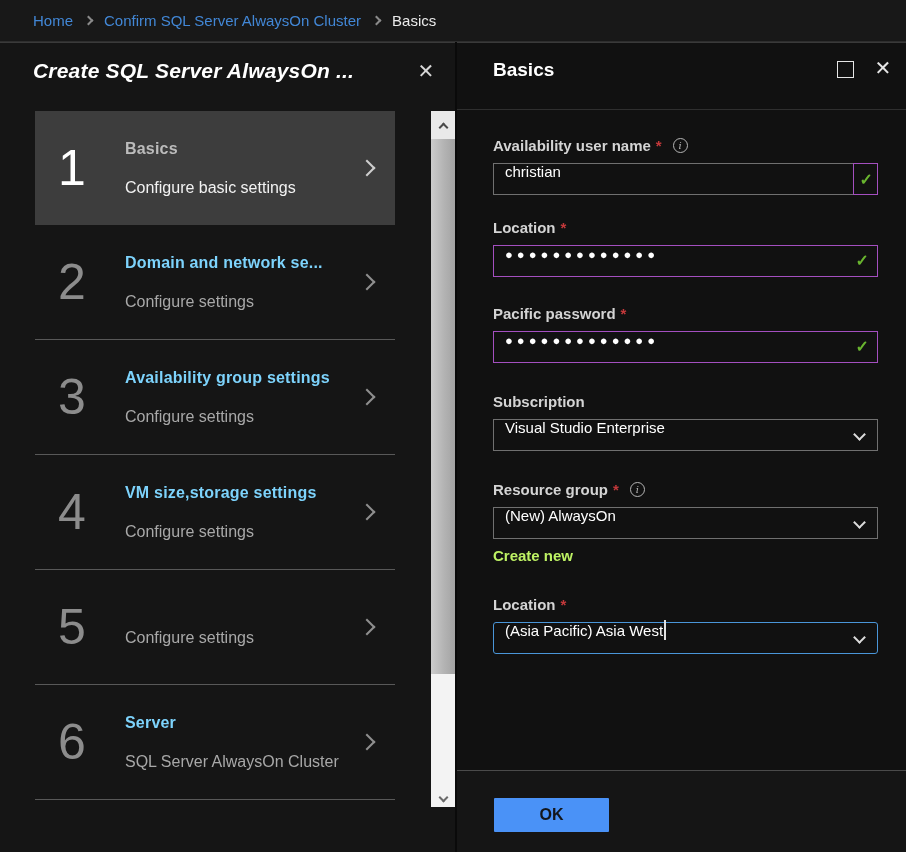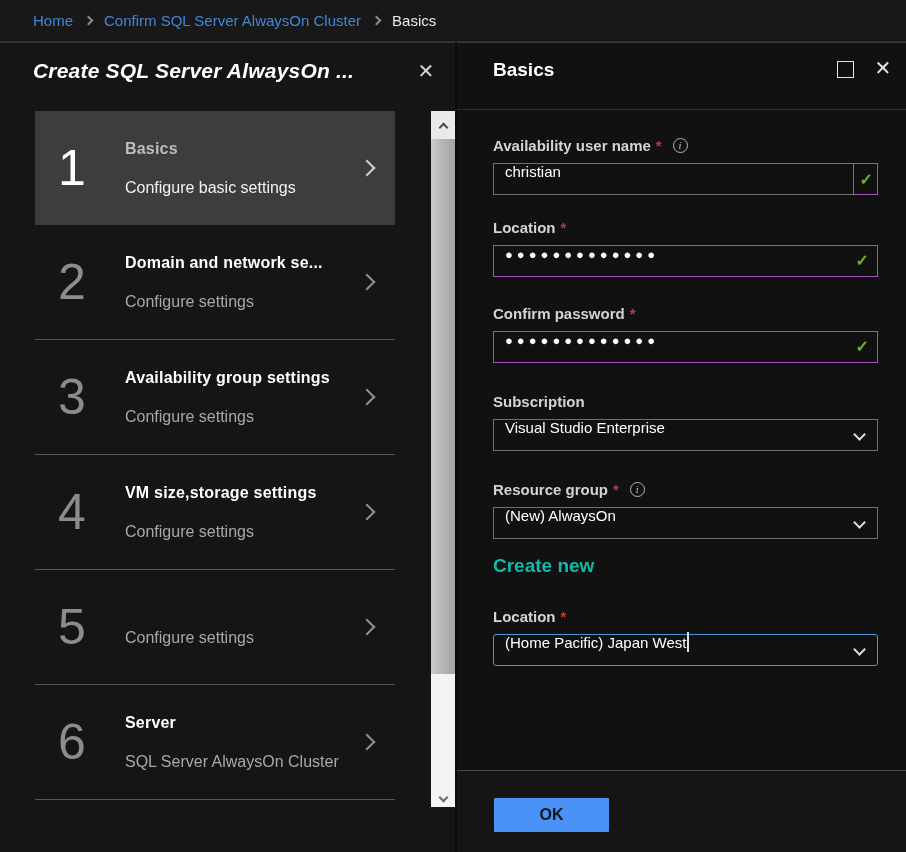--- a/index.html
+++ b/index.html
@@ -30,21 +30,21 @@
     color:#d8d8d8; font-size:20px; line-height:26px; text-align:center; cursor:pointer; }
 
   .steps { position:absolute; top:68px; left:0; width:431px; height:696px; overflow:hidden; }
   .step { margin-left:35px; width:360px; height:115px;
     display:flex; align-items:center; cursor:pointer; position:relative; }
   .step + .step { border-bottom:1px solid #585858; }
   .step.selected { background:#3d3d3d; height:114px; border-bottom:none; }
   .step-number { width:74px; text-align:center; font-size:50px; color:#8c8c8c; line-height:1; }
   .step.selected .step-number { color:#ffffff; }
   .step-text { flex:1; padding-left:16px; }
-  .step-title { font-size:16px; font-weight:600; color:#ffffff; letter-spacing:0.2px; }
+  .step-title { font-size:16px; font-weight:600; color:#7dd3fc; letter-spacing:0.2px; }
   .step.selected .step-title { color:#bcbcbc; }
   .step-sub { font-size:16px; color:#a8a8a8; margin-top:21px; }
   .step.selected .step-sub { color:#f2f2f2; }
   .step-chevron { width:12px; height:12px; color:#8f8f8f; margin-right:22px; transform:rotate(45deg); }
   .step.selected .step-chevron { color:#cfcfcf; }
 
   
   .scrollbar { position:absolute; top:68px; right:0; width:24px; height:696px; }
   .sb-up { height:28px; background:#e9e9e9; display:flex; align-items:center; justify-content:center; cursor:pointer; }
   .sb-up .chev { width:7px; height:7px; color:#4a4a4a; transform:rotate(-45deg); margin-top:4px; }
@@ -82,21 +82,21 @@
   .check { position:absolute; right:8px; top:5px; color:#69b52f; font-size:16px; font-weight:bold; }
   .valid-box { position:absolute; top:-1px; bottom:-1px; right:-1px; width:25px;
     border:1px solid #a44fc0; }
   .valid-box .check { right:4px; top:6px; }
 
   .dd-chev { position:absolute; right:13px; top:10px; width:9px; height:9px; color:#dcdcdc; transform:rotate(135deg); }
   .caret { display:inline-block; width:2px; height:20px; background:#e0e0e0; margin-left:1px; }
 
   .g1 { margin-bottom:23px; } .g2 { margin-bottom:27px; } .g3 { margin-bottom:29px; }
   .g4 { margin-bottom:29px; } .g5 { margin-bottom:0; }
-  .create-new { display:inline-block; margin-top:16px; color:#14b8a6; font-size:19px; font-weight:600; cursor:pointer; }
+  .create-new { display:inline-block; margin-top:8px; color:#bef264; font-size:15px; font-weight:600; cursor:pointer; }
   .g6 { margin-top:30px; }
 
   .basics-footer { position:absolute; left:0; right:0; bottom:0; height:82px;
     background:#151515; border-top:1px solid #4a4a4a; }
   .ok-btn { position:absolute; left:37px; top:27px; width:115px; height:34px;
     background:#4a92f7; color:#13161b; font-size:16px; font-weight:600;
     display:flex; align-items:center; justify-content:center; cursor:pointer; border-radius:1px; }
 </style>
 </head>
 <body>
@@ -216,21 +216,21 @@
           <span class="req">*</span>
         </div>
         <div class="input purple">
           <span class="masked">●●●●●●●●●●●●●</span>
           <span class="check">✓</span>
         </div>
       </div>
 
       <div class="g3">
         <div class="field-label">
-          <span>Confirm password</span>
+          <span>Pacific password</span>
           <span class="req">*</span>
         </div>
         <div class="input purple">
           <span class="masked">●●●●●●●●●●●●●</span>
           <span class="check">✓</span>
         </div>
       </div>
 
       <div class="g4">
         <div class="field-label">
@@ -254,21 +254,21 @@
         </div>
         <span class="create-new">Create new</span>
       </div>
 
       <div class="g6">
         <div class="field-label">
           <span>Location</span>
           <span class="req">*</span>
         </div>
         <div class="input blue">
-          <span>(Home Pacific) Japan West</span>
+          <span>(Asia Pacific) Asia West</span>
           <span class="caret"></span>
           <span class="chev dd-chev"></span>
         </div>
       </div>
 
     </div>
 
     <div class="basics-footer">
       <div class="ok-btn">OK</div>
     </div>

